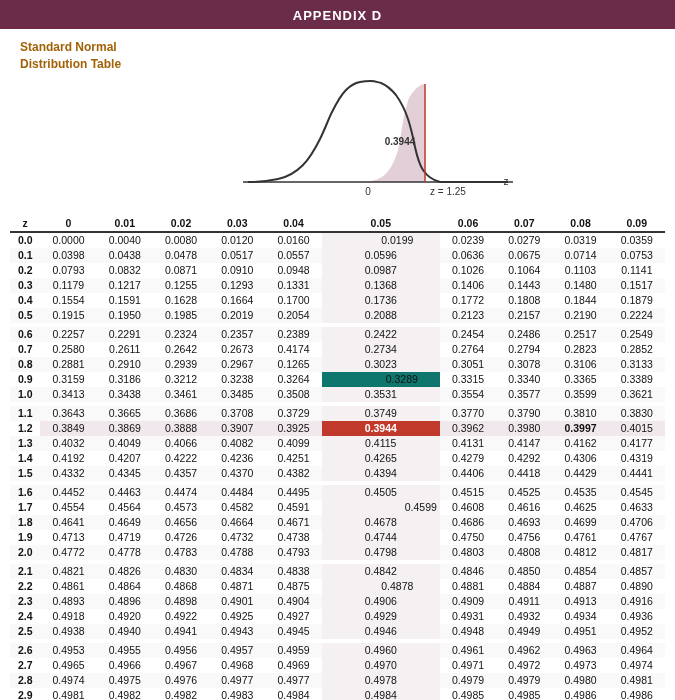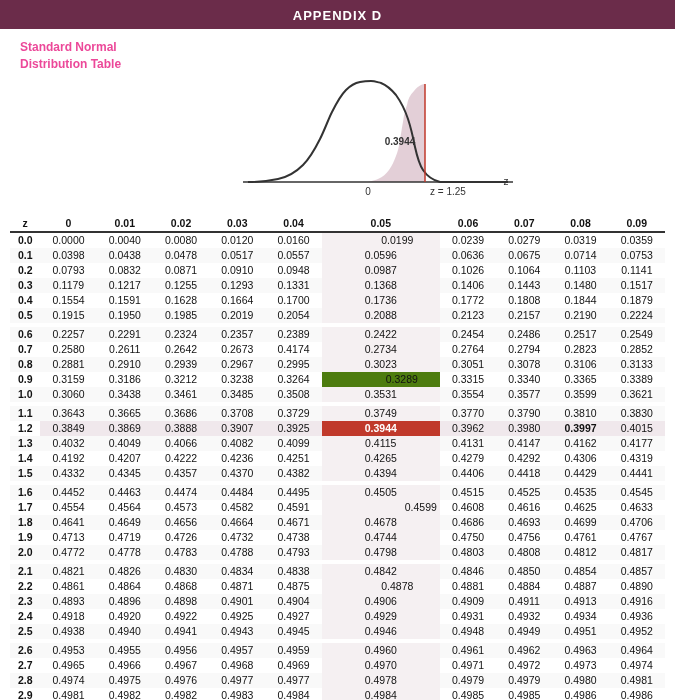--- a/index.html
+++ b/index.html
@@ -16,21 +16,21 @@
       text-align: center;
       padding: 8px 0 6px 0;
       font-size: 13px;
       font-weight: bold;
       letter-spacing: 1px;
     }
     #subtitle {
       padding: 10px 20px 4px 20px;
       font-size: 12px;
       font-weight: bold;
-      color: #ec4899;
+      color: #a16207;
       line-height: 1.4;
     }
     #chart-area {
       display: flex;
       justify-content: center;
       padding: 0 0 8px 60px;
     }
     svg.bell { display: block; }
     #table-container {
       padding: 0 10px 10px 10px;
@@ -254,43 +254,43 @@
           <td>0.2794</td>
           <td>0.2823</td>
           <td>0.2852</td>
         </tr>
         <tr>
           <td>0.8</td>
           <td>0.2881</td>
           <td>0.2910</td>
           <td>0.2939</td>
           <td>0.2967</td>
-          <td>0.2995</td>
+          <td>0.1265</td>
           <td style="background: rgb(245, 240, 242);">0.3023</td>
           <td>0.3051</td>
           <td>0.3078</td>
           <td>0.3106</td>
           <td>0.3133</td>
         </tr>
         <tr>
           <td>0.9</td>
           <td>0.3159</td>
           <td>0.3186</td>
           <td>0.3212</td>
           <td>0.3238</td>
           <td>0.3264</td>
-          <td style="background: #4d7c0f; padding-left: 45px;">0.3289</td>
+          <td style="background: #0f766e; padding-left: 45px;">0.3289</td>
           <td>0.3315</td>
           <td>0.3340</td>
           <td>0.3365</td>
           <td>0.3389</td>
         </tr>
         <tr>
           <td>1.0</td>
-          <td>0.3060</td>
+          <td>0.3413</td>
           <td>0.3438</td>
           <td>0.3461</td>
           <td>0.3485</td>
           <td>0.3508</td>
           <td style="background: rgb(245, 240, 242);">0.3531</td>
           <td>0.3554</td>
           <td>0.3577</td>
           <td>0.3599</td>
           <td>0.3621</td>
         </tr>

